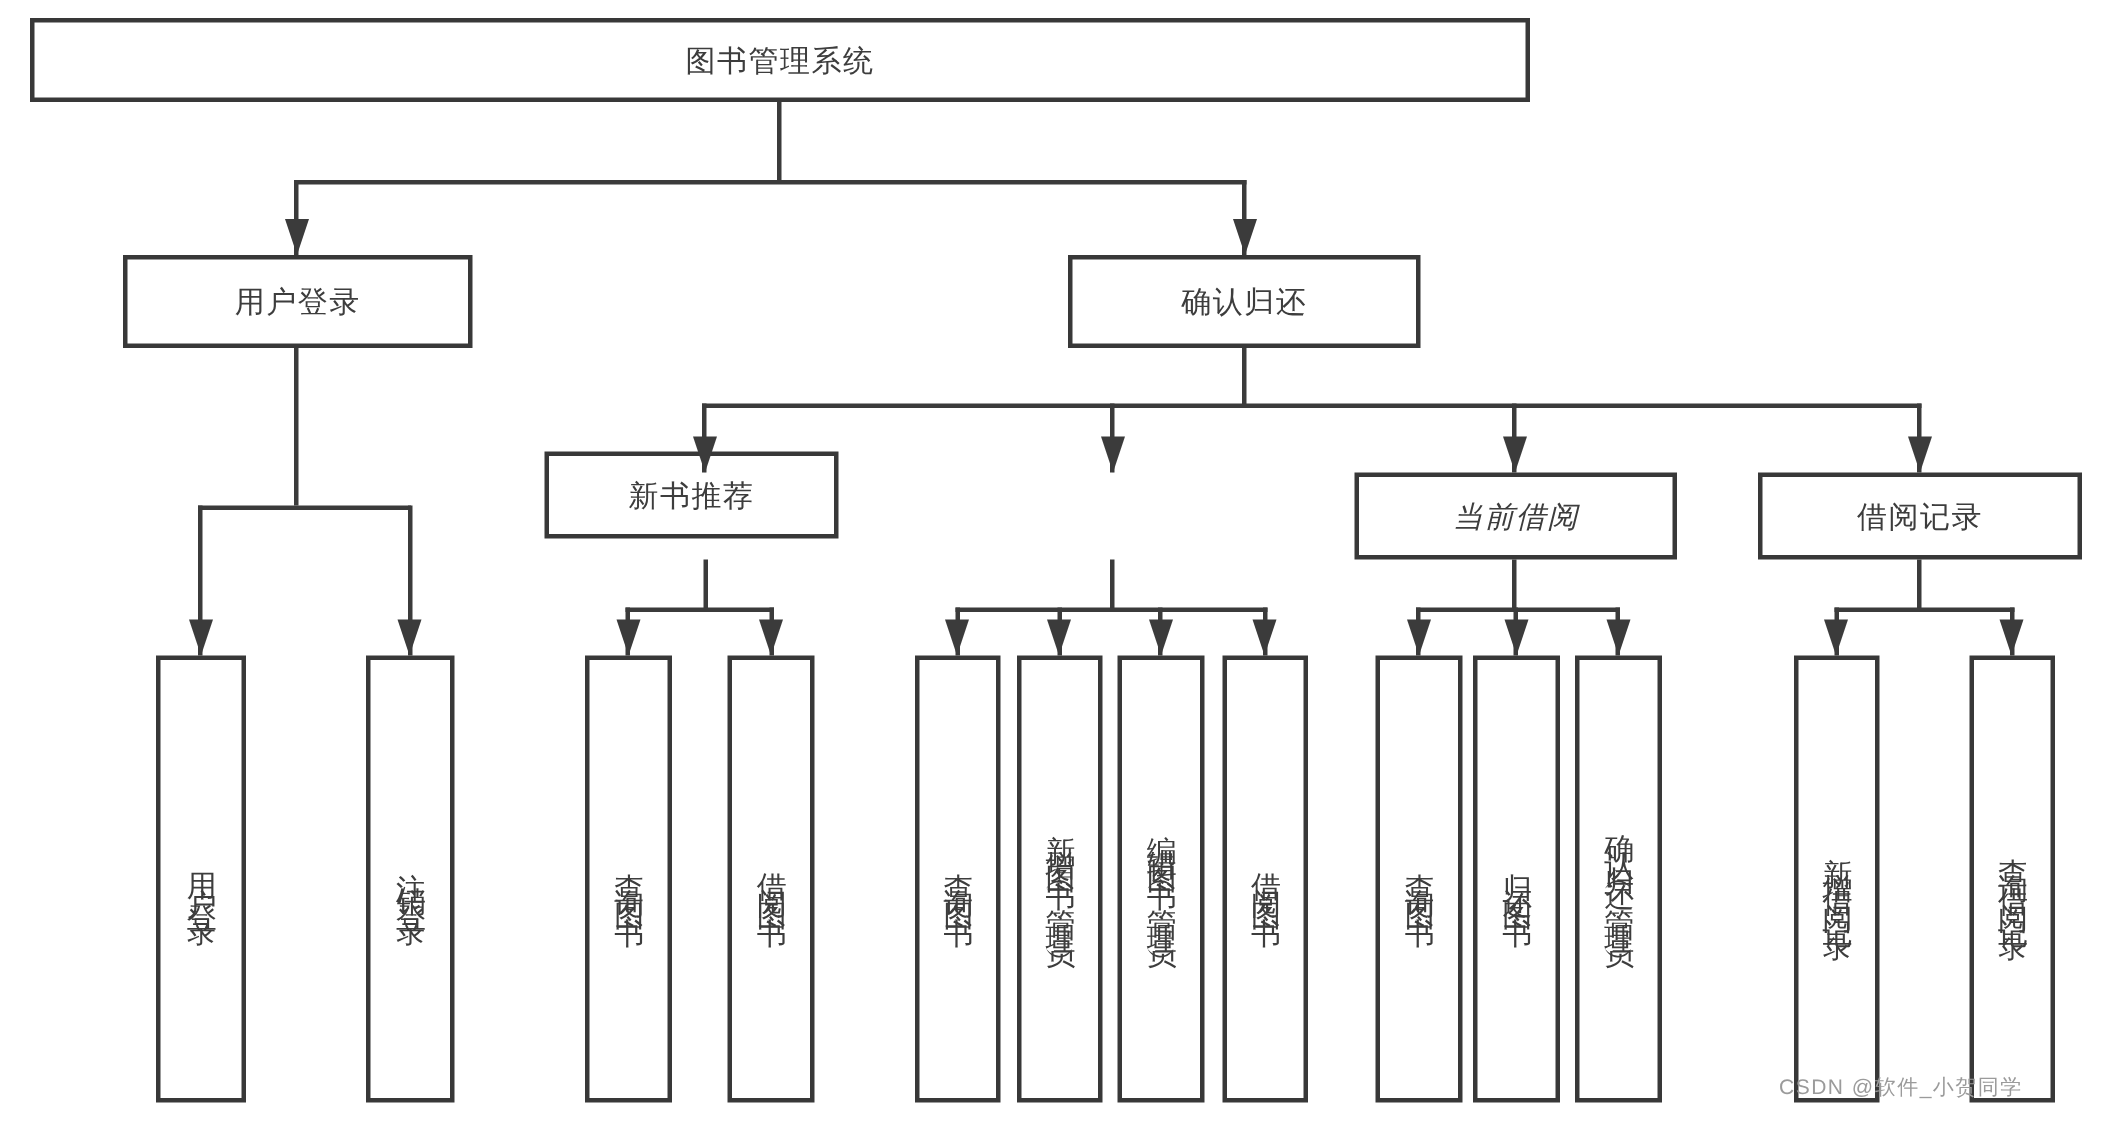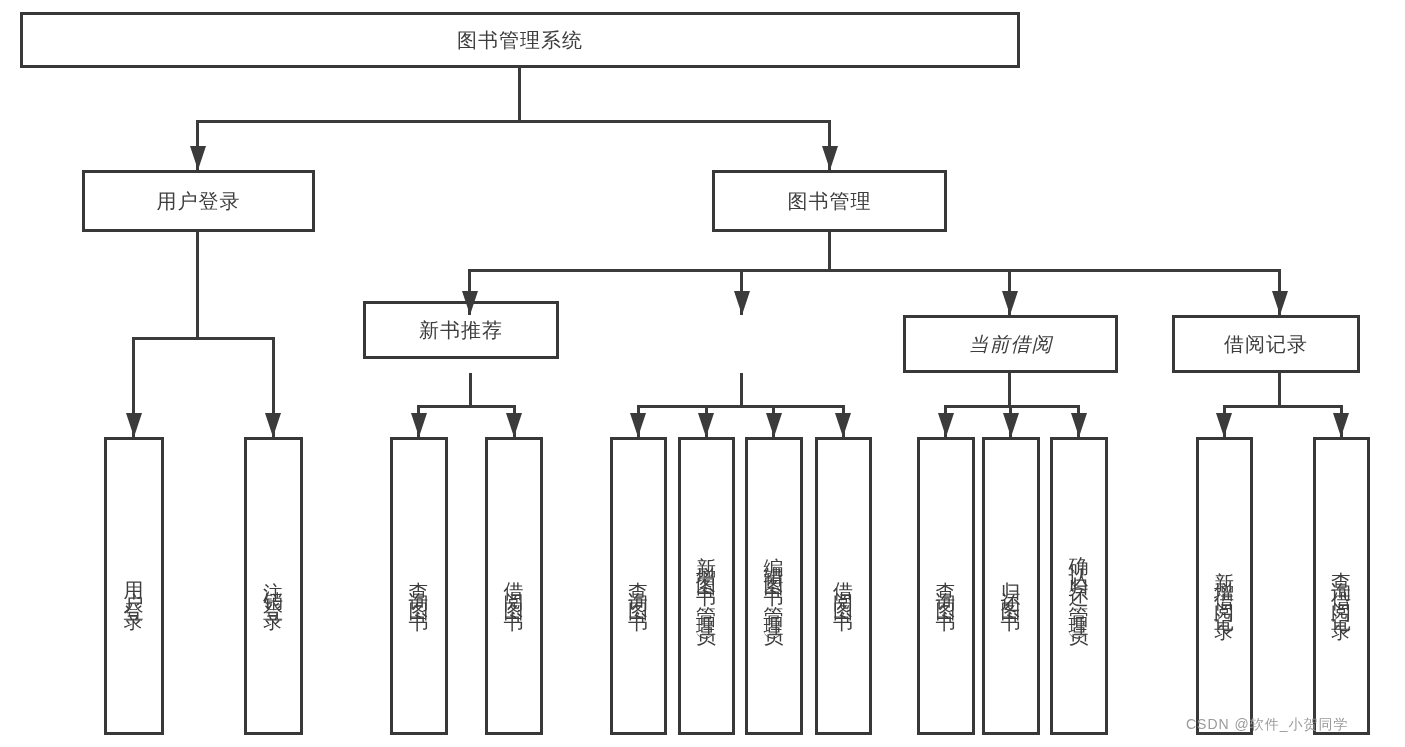--- a/index.html
+++ b/index.html
@@ -50,30 +50,30 @@
 <div id="canvas">
 
   <div class="box" style="left:20px;top:12px;width:1000px;height:56px;">
     <span class="hlabel">图书管理系统</span>
   </div>
 
   <div class="box" style="left:82px;top:170px;width:233px;height:62px;">
     <span class="hlabel">用户登录</span>
   </div>
   <div class="box" style="left:712px;top:170px;width:235px;height:62px;">
-    <span class="hlabel">图书管理</span>
+    <span class="hlabel">确认归还</span>
   </div>
 
   <div class="box" style="left:363px;top:301px;width:196px;height:58px;">
     <span class="hlabel">新书推荐</span>
   </div>
   <div class="box" style="left:903px;top:315px;width:215px;height:58px;font-style:italic;">
     <span class="hlabel">当前借阅</span>
   </div>
-  <div class="box" style="left:1172px;top:315px;width:188px;height:58px;">
+  <div class="box" style="left:1172px;top:315px;width:216px;height:58px;">
     <span class="hlabel">借阅记录</span>
   </div>
 
   <div class="box" style="left:104px;top:437px;width:60px;height:298px;">
     <span class="vtext">用户登录</span>
   </div>
   <div class="box" style="left:244px;top:437px;width:59px;height:298px;">
     <span class="vtext">注销登录</span>
   </div>
 

